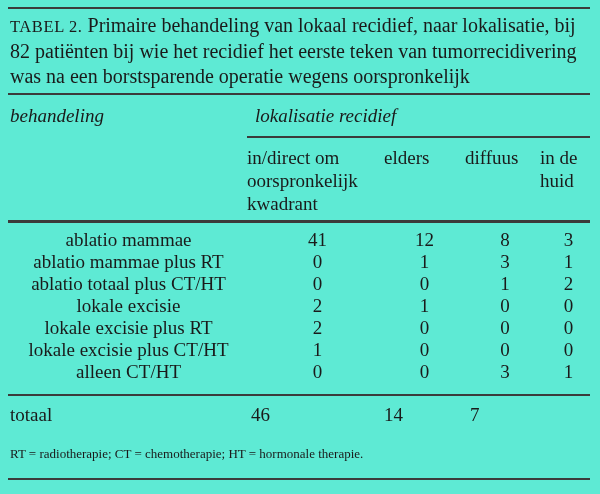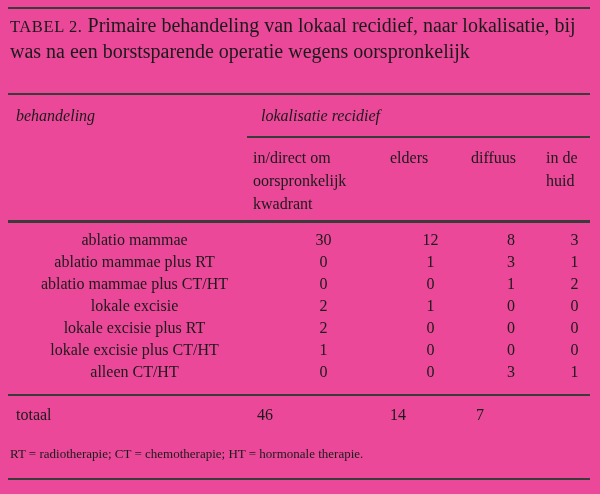--- a/index.html
+++ b/index.html
@@ -1,20 +1,20 @@
 <!DOCTYPE html>
 <html><head>
 <meta charset="utf-8">
 <style>
   html, body { margin: 0; padding: 0; }
   .page {
     position: relative;
     width: 600px;
     height: 494px;
-    background: #ec4899;
+    background: #5eead4;
     color: #1a1a1a;
     font-family: "Liberation Serif", serif;
     overflow: hidden;
   }
   .rule {
     position: absolute;
     left: 8px;
     width: 582px;
     height: 2px;
     background: #3b3b3b;
@@ -34,25 +34,25 @@
     line-height: 25px;
     white-space: nowrap;
   }
   .title .tag {
     font-size: 16.5px;
     letter-spacing: 0.6px;
   }
 
   .grid {
     position: absolute;
-    left: 16px;
+    left: 10px;
     width: 580px;
     display: grid;
     grid-template-columns: 237px 137px 81px 75px 50px;
-    font-size: 16px;
+    font-size: 19px;
   }
   .grid > span { white-space: nowrap; }
 
   .head-a { top: 104px; font-style: italic; line-height: 23px; }
   .head-a .group { grid-column: 2 / 6; margin-left: 8px; }
 
   .head-b { top: 146px; line-height: 23px; }
   .head-b > span { white-space: normal; }
 
   .body-rows { top: 229px; grid-auto-rows: 22px; line-height: 22px; text-align: center; }
@@ -73,20 +73,21 @@
 </head>
 <body>
 
 <div class="page">
 
   <div class="rule rule-top"></div>
 
   <div class="title">
     <span class="tag">TABEL 2.</span>
     <span>Primaire behandeling van lokaal recidief, naar lokalisatie, bij</span>
+    <div>82 patiënten bij wie het recidief het eerste teken van tumorrecidivering</div>
     <div>was na een borstsparende operatie wegens oorspronkelijk</div>
   </div>
 
   <div class="rule rule-title"></div>
 
   <div class="grid head-a">
     <span>behandeling</span>
     <span class="group">lokalisatie recidief</span>
   </div>
 
@@ -97,32 +98,32 @@
     <span>in/direct om oorspronkelijk kwadrant</span>
     <span>elders</span>
     <span>diffuus</span>
     <span>in de huid</span>
   </div>
 
   <div class="rule rule-body"></div>
 
   <div class="grid body-rows">
     <span>ablatio mammae</span>
-    <span>30</span>
+    <span>41</span>
     <span>12</span>
     <span>8</span>
     <span>3</span>
 
     <span>ablatio mammae plus RT</span>
     <span>0</span>
     <span>1</span>
     <span>3</span>
     <span>1</span>
 
-    <span>ablatio mammae plus CT/HT</span>
+    <span>ablatio totaal plus CT/HT</span>
     <span>0</span>
     <span>0</span>
     <span>1</span>
     <span>2</span>
 
     <span>lokale excisie</span>
     <span>2</span>
     <span>1</span>
     <span>0</span>
     <span>0</span>

